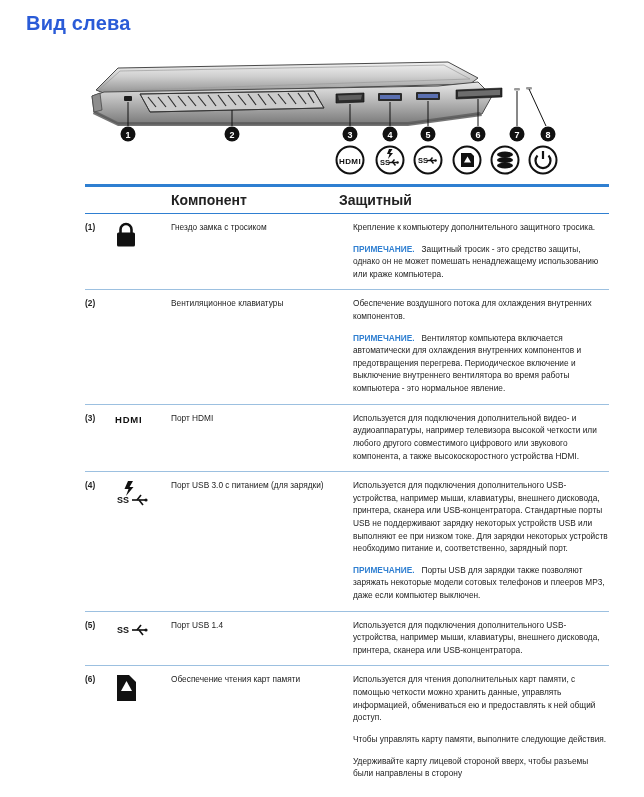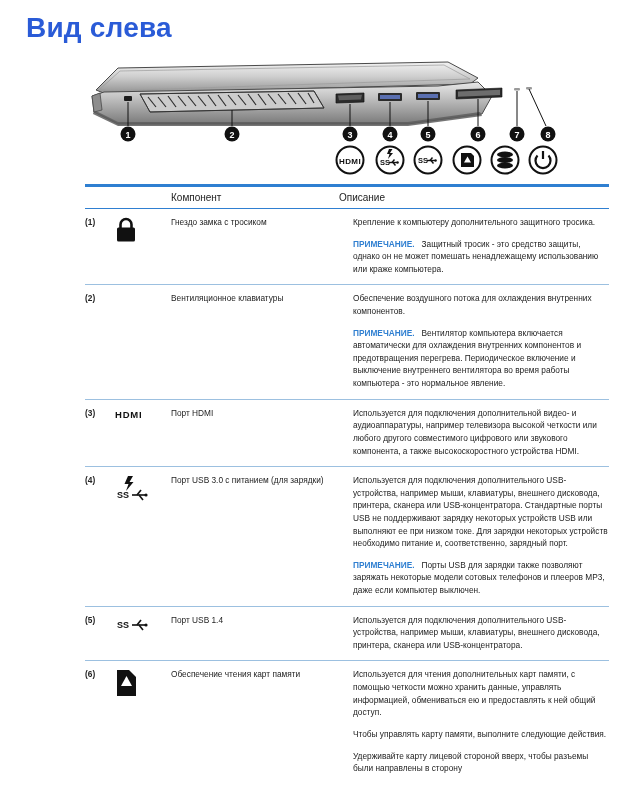--- a/index.html
+++ b/index.html
@@ -9,21 +9,21 @@
     background: #ffffff;
     font-family: "Liberation Sans", sans-serif;
     overflow: hidden;
   }
   .page { position: relative; width: 644px; height: 797px; background:#fff; }
 
   
   .page-title {
     position: absolute;
     left: 26px; top: 12px;
-    font-size: 28px;
+    font-size: 20px;
     font-weight: bold;
     color: #2a5bd7;
     letter-spacing: 0.2px;
   }
 
   
   .illustration {
     position: absolute;
     left: 78px; top: 52px;
     width: 490px; height: 128px;
@@ -38,22 +38,22 @@
     border-collapse: collapse;
   }
   .comp-table .topbar td {
     padding: 0;
     height: 3px;
     background: #2f7fd1;
     border: none;
   }
   .comp-table th {
     text-align: left;
-    font-size: 10px;
-    font-weight: normal;
+    font-size: 14px;
+    font-weight: bold;
     color: #222;
     padding: 5px 0 5px 0;
     border-bottom: 1.4px solid #2f7fd1;
     vertical-align: bottom;
   }
   .comp-table td {
     vertical-align: top;
     font-size: 8.3px;
     color: #232323;
     line-height: 1.52;
@@ -238,21 +238,21 @@
 
   <table class="comp-table">
     <tbody>
       <tr class="topbar">
         <td colspan="4"></td>
       </tr>
       <tr>
         <th class="col-num"></th>
         <th class="col-icon"></th>
         <th class="col-label">Компонент</th>
-        <th class="col-desc">Описание</th>
+        <th class="col-desc">Защитный</th>
       </tr>
 
       <tr>
         <td class="col-num">(1)</td>
         <td class="col-icon">
           <span class="icon-cell">
             <svg width="22" height="26" viewBox="0 0 22 26">
               <path d="M5.5,11 L5.5,7.5 A5.5,5.5 0 0 1 16.5,7.5 L16.5,11" fill="none" stroke="#111" stroke-width="2.6"></path>
               <rect x="2" y="10.5" width="18" height="14" rx="1.5" fill="#111"></rect>
             </svg>

